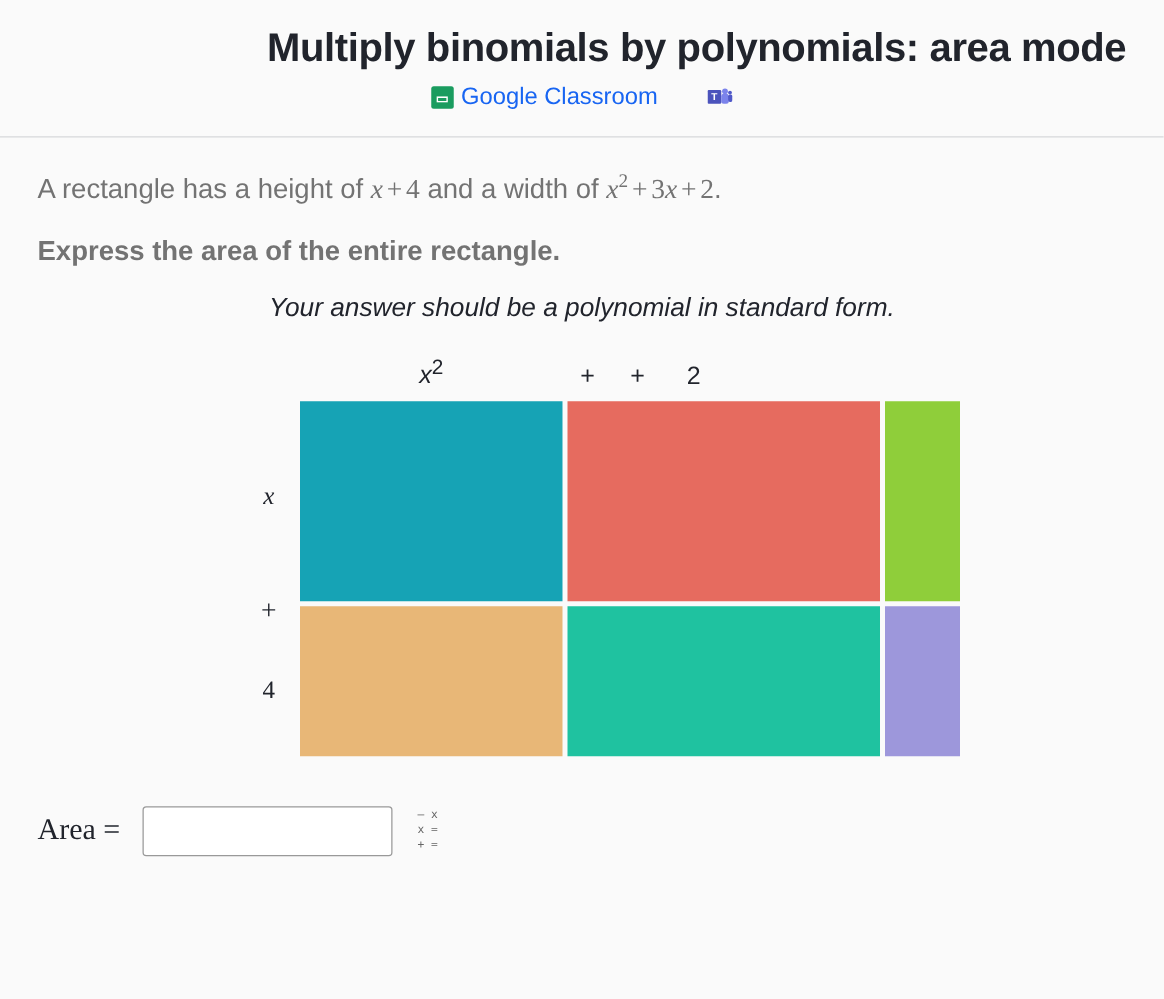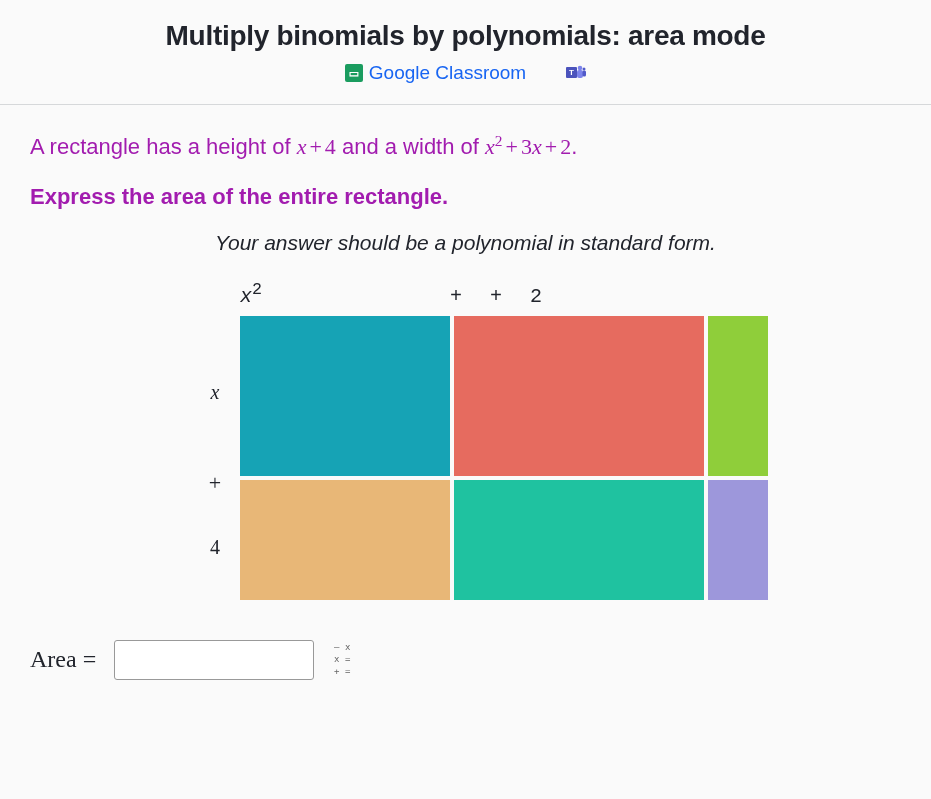--- a/index.html
+++ b/index.html
@@ -6,25 +6,25 @@
     body {
       font-family: -apple-system, BlinkMacSystemFont, "Segoe UI", Helvetica, Arial, sans-serif;
       background: #fafafa;
       width: 931px;
       height: 799px;
       color: #21242c;
       padding: 20px 30px;
       position: relative;
     }
     .title {
-      font-size: 28px;
+      font-size: 32px;
       font-weight: 700;
       color: #21242c;
       margin-bottom: 10px;
-      text-align: center;
+      text-align: right;
       letter-spacing: -0.3px;
     }
     .share-row {
       display: flex;
       justify-content: center;
       gap: 40px;
       margin-bottom: 20px;
       font-size: 19px;
     }
     .share-item {
@@ -44,21 +44,21 @@
       display:inline-flex;align-items:center;justify-content:center;
       position:relative;
     }
     .mt-icon svg { display:block; }
     .divider {
       height:1px;background:#d6d8da;margin:0 -30px 25px -30px;
     }
     .body-text {
       font-size: 22px;
       line-height: 1.45;
-      color: #a21caf;
+      color: #737373;
       margin-bottom: 18px;
     }
     .math { font-family: "Cambria Math","Times New Roman",serif; font-style: italic; }
     .math .op { font-style: normal; padding:0 3px;}
     .math sup { font-size:0.7em; font-style: normal;}
     .bold { font-weight:700; }
     .hint {
       font-size: 21px;
       font-style: italic;
       color: #21242c;
@@ -69,22 +69,22 @@
       margin-left: 160px;
       margin-bottom: 40px;
     }
     .col-headers {
       display:flex;
       align-items:baseline;
       margin-left: 50px;
       font-size:20px;
     }
     .col-headers .ch {
-      text-align:left;
-      font-family:Liberation Mono, monospace;
+      text-align:center;
+      font-family:Liberation Sans, sans-serif;
       font-style:italic;
     }
     .col-headers .ch1 { width:210px; }
     .col-headers .plus1 { width:40px; font-style:normal;}
     .col-headers .ch2 { width:240px; }
     .col-headers .plus2 { width:40px; font-style:normal;}
     .col-headers .ch3 { width:50px; font-style:normal;}
     .diagram-body {
       display:flex;
       align-items:stretch;

